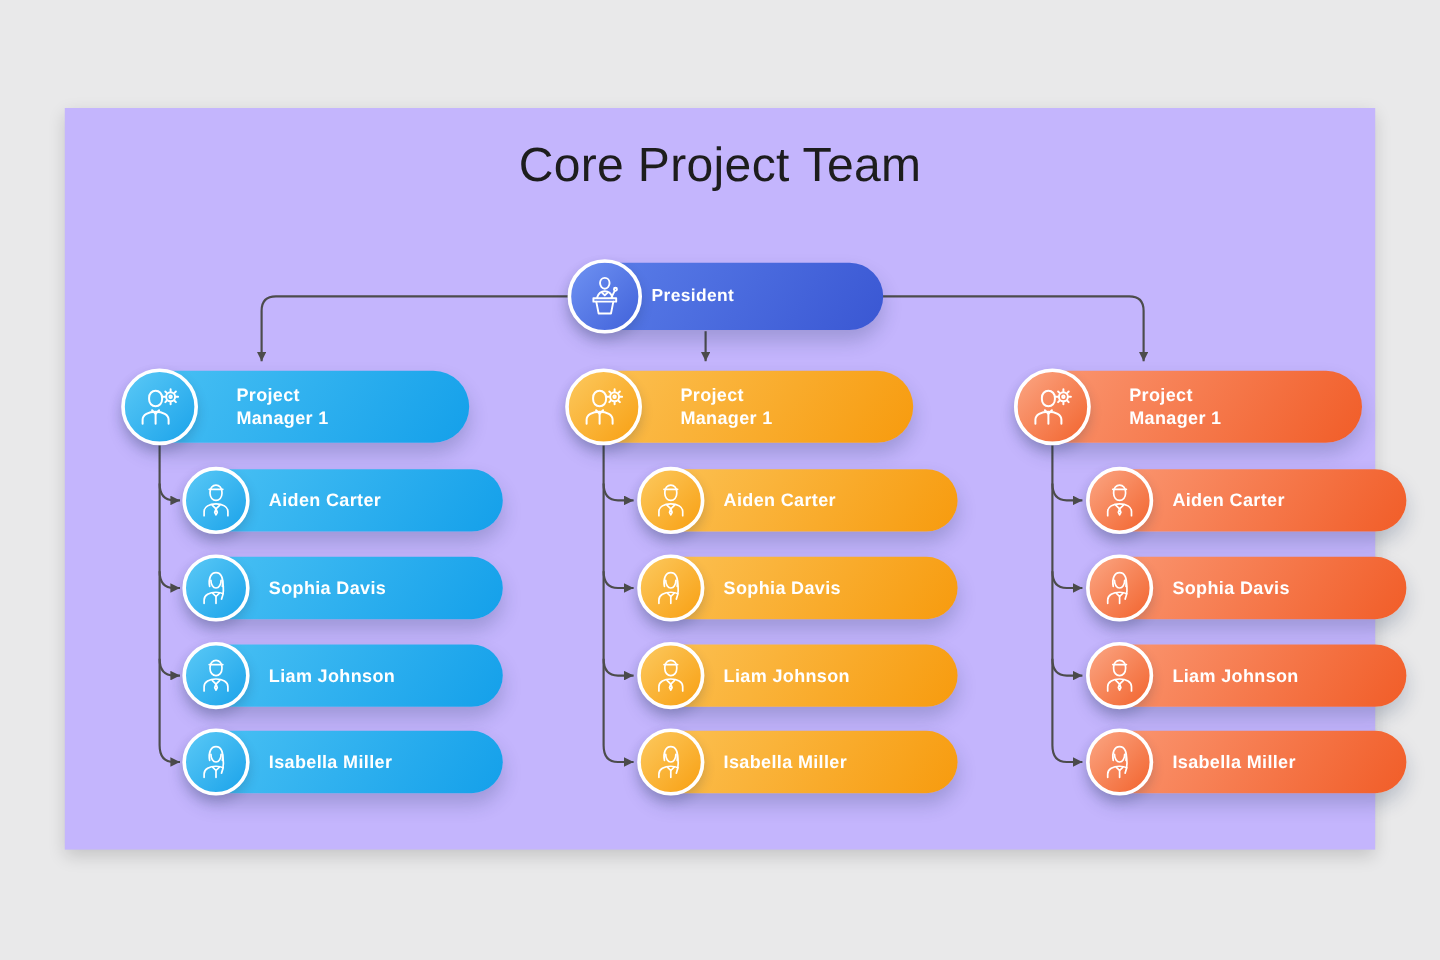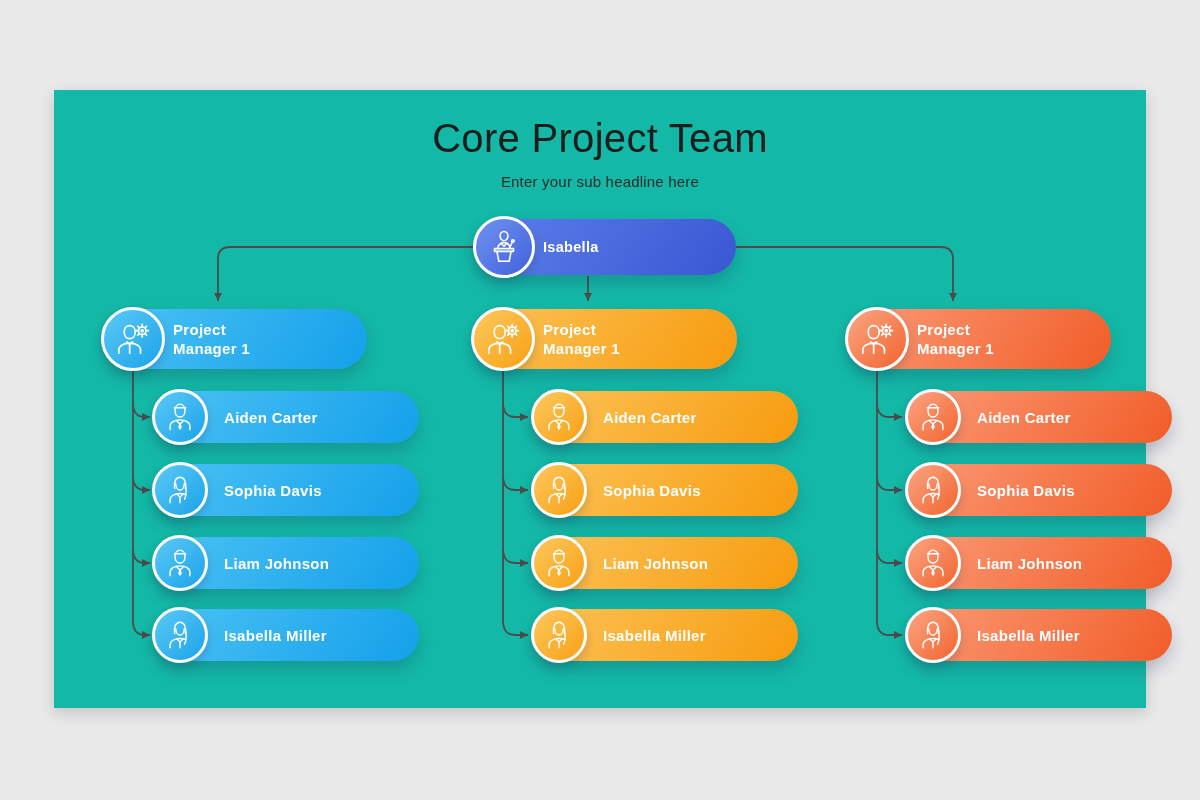--- a/index.html
+++ b/index.html
@@ -4,21 +4,21 @@
 <style>
   html,body{margin:0;padding:0;}
   body{
     width:1200px;height:800px;
     background:#e9e9ea;
     font-family:"Liberation Sans", sans-serif;
     position:relative;overflow:hidden;
   }
   .canvas{
     position:absolute;left:54px;top:90px;width:1092px;height:618px;
-    background:#14b8a6;
+    background:#c4b5fd;
     box-shadow:0 5px 14px rgba(0,0,0,.16);
   }
   .titleblock{position:absolute;left:0;top:26px;width:1092px;text-align:center;}
   .title{
     font-size:40px;font-weight:500;color:#1d1d1d;letter-spacing:.3px;margin:0;
   }
   .subtitle{
     font-size:15px;color:#2c2c2c;margin:12px 0 0 0;letter-spacing:.2px;
   }
   .wires{position:absolute;left:0;top:0;width:1092px;height:618px;}
@@ -33,21 +33,21 @@
     position:absolute;left:0;top:0;border:3px solid #ffffff;border-radius:50%;
     display:flex;align-items:center;justify-content:center;z-index:2;
     box-shadow:0 5px 10px rgba(25,45,80,.2);
   }
   .nicon{display:block;}
 
   
   .president .circle{width:56px;height:56px;}
   .president .pill{left:2px;top:3px;width:193px;height:56px;border-radius:28px;padding-left:68px;font-size:14.5px;}
   .manager .circle{width:58px;height:58px;}
-  .manager .pill{left:4px;top:2px;width:194px;height:60px;border-radius:30px;padding-left:68px;font-size:15px;line-height:1.3;white-space:pre-line;}
+  .manager .pill{left:4px;top:2px;width:194px;height:60px;border-radius:30px;padding-left:92px;font-size:15px;line-height:1.3;white-space:pre-line;}
   .member .circle{width:50px;height:50px;}
   .member .pill{left:3px;top:2px;width:195px;height:52px;border-radius:26px;padding-left:69px;font-size:15px;}
 
   
   .c-royal .pill{background:linear-gradient(125deg,#5c80ea,#3a57d3);}
   .c-royal .circle{background:linear-gradient(135deg,#6f92f2,#4162da);}
   .c-blue .pill{background:linear-gradient(125deg,#4cc2f4,#14a0ea);}
   .c-blue .circle{background:linear-gradient(135deg,#5bc9f6,#1ba3ea);}
   .c-amber .pill{background:linear-gradient(125deg,#fcc357,#f79b0e);}
   .c-amber .circle{background:linear-gradient(135deg,#fcc95f,#f8a013);}
@@ -92,21 +92,20 @@
       <path d="M31 25l3.5-7"></path>
       <circle cx="35.2" cy="16.5" r="1.6"></circle>
     </symbol>
   </defs>
 </svg>
 
 <div class="canvas">
 
   <div class="titleblock">
     <h1 class="title">Core Project Team</h1>
-    <p class="subtitle">Enter your sub headline here</p>
   </div>
 
   <svg class="wires" viewBox="0 0 1092 618">
     <defs>
       <marker id="arr" markerUnits="userSpaceOnUse" markerWidth="9" markerHeight="8" refX="8" refY="4" orient="auto">
         <path d="M0 0 L8 4 L0 8 Z" fill="#4c4c4c"></path>
       </marker>
     </defs>
     <g stroke="#4c4c4c" stroke-width="1.8" fill="none">
       <path d="M420 157 H176 Q164 157 164 169 V211" marker-end="url(#arr)"></path>
@@ -125,21 +124,21 @@
 
       <path d="M823 281 V531 Q823 545 835 545 L848 545" marker-end="url(#arr)"></path>
       <path d="M823 313 Q823 327 835 327 L848 327" marker-end="url(#arr)"></path>
       <path d="M823 386 Q823 400 835 400 L848 400" marker-end="url(#arr)"></path>
       <path d="M823 459 Q823 473 835 473 L848 473" marker-end="url(#arr)"></path>
     </g>
   </svg>
 
   <div class="node president c-royal" style="left:419px;top:126px;">
     <div class="pill">
-        <span>Isabella</span>
+        <span>President</span>
       </div>
     <div class="circle">
       <svg class="nicon" width="38" height="38">
           <use href="#president-podium-icon"></use>
         </svg>
     </div>
   </div>
 
   <div class="node manager c-blue" style="left:47px;top:217px;">
     <div class="pill"><span>Project

